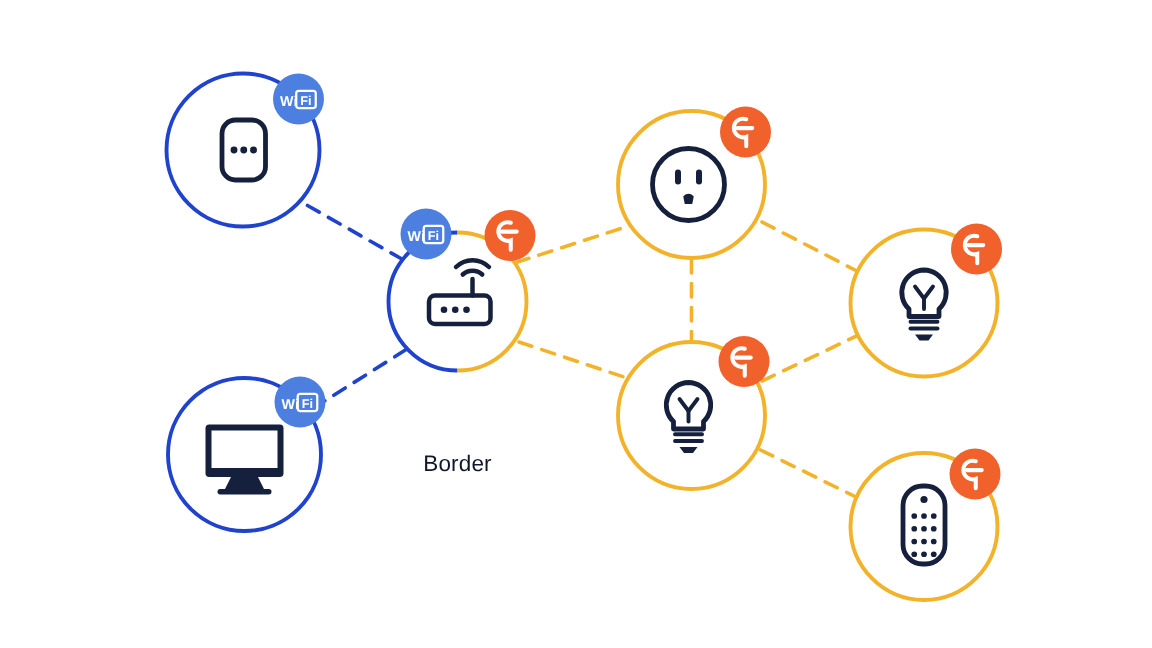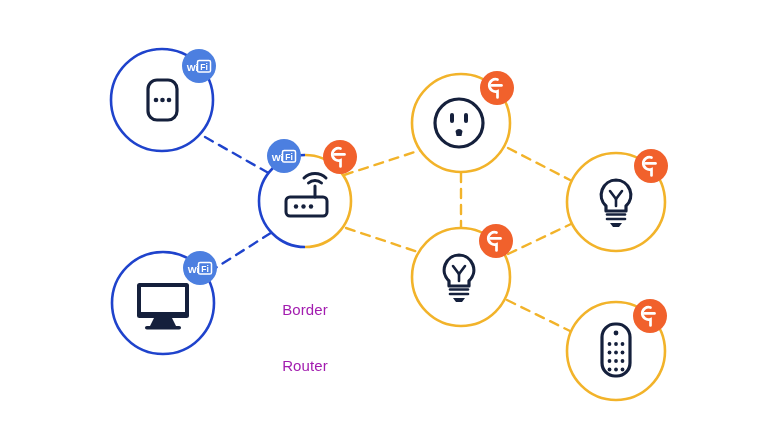--- a/index.html
+++ b/index.html
@@ -22,21 +22,21 @@
     left: 0;
     top: 0;
     width: 768px;
     height: 432px;
   }
   .node-label {
     position: absolute;
     font-family: "Liberation Sans", sans-serif;
     font-size: 15px;
     line-height: 1.25;
-    color: #a21caf;
+    color: #0f172a;
     text-align: center;
     white-space: pre;
     letter-spacing: 0.1px;
   }
 </style>
 </head>
 <body>
 
 <div id="canvas" style="--bg: #ffffff;">
 
@@ -206,16 +206,15 @@
         <g>
           <path d="M650.5 307.5 A6.2 6.2 0 1 0 650.5 319.2 L650.5 325.5" fill="none" stroke="#ffffff" stroke-width="2.7" stroke-linecap="round"></path>
           <path d="M644.5 313.4 L654.5 313.4" fill="none" stroke="#ffffff" stroke-width="2.7" stroke-linecap="round"></path>
         </g>
       </g>
     </g>
   </svg>
 
   <div class="node-label" style="left: 255px; top: 263px; width: 100px;">
     <div>Border</div>
-    <div>Router</div>
   </div>
 
 </div>
 
 </body></html>

